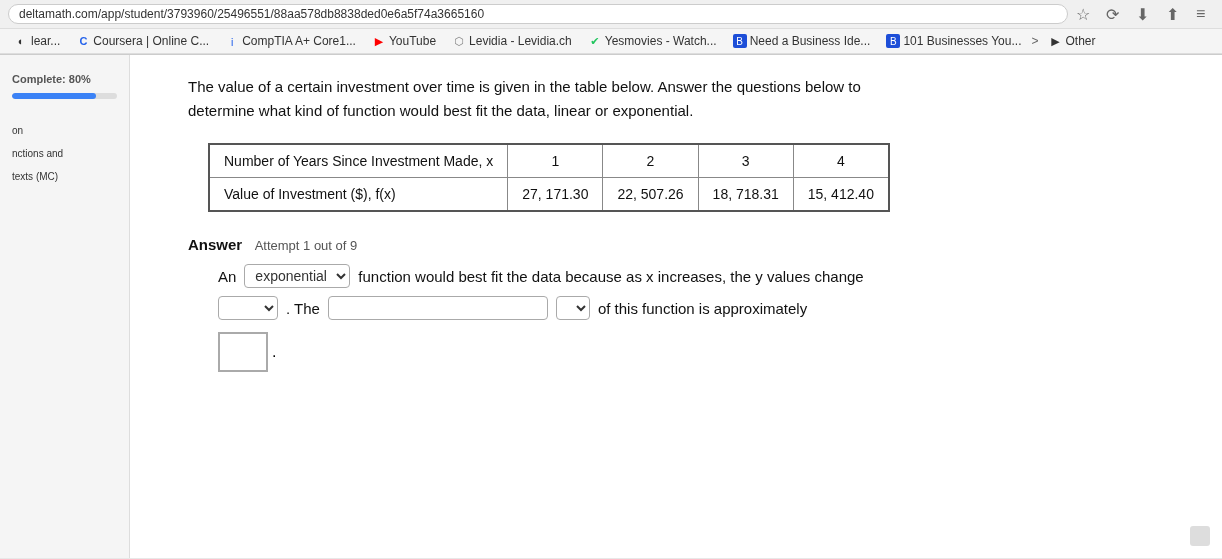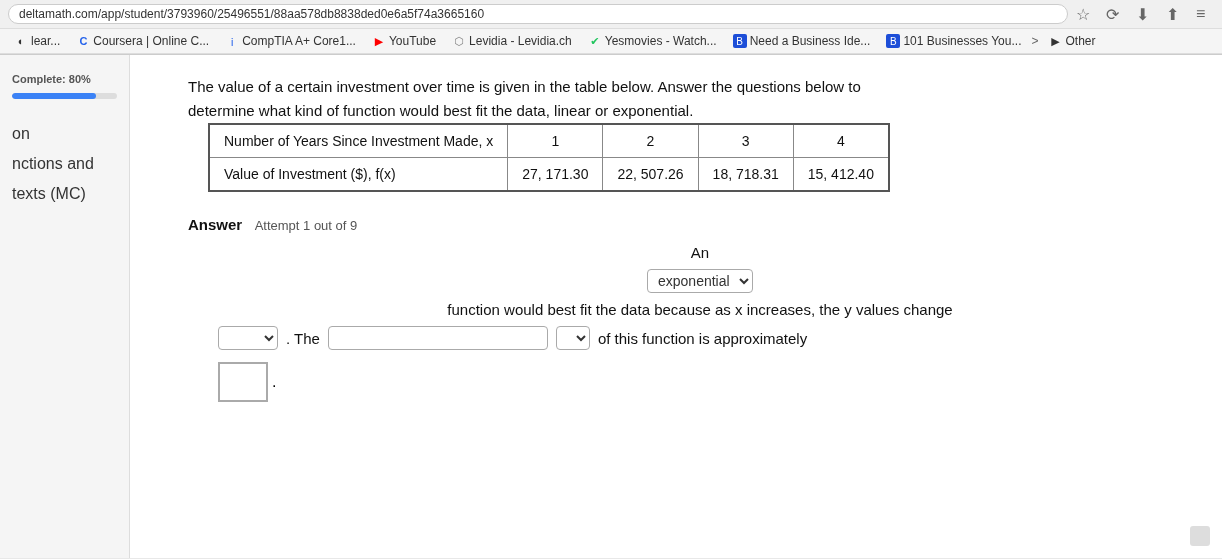--- a/index.html
+++ b/index.html
@@ -94,21 +94,21 @@
     .sidebar {
       width: 130px;
       background: #f5f5f5;
       border-right: 1px solid #ddd;
       padding: 10px 0;
       flex-shrink: 0;
     }
 
     .sidebar-item {
       padding: 6px 12px;
-      font-size: 16px;
+      font-size: 10px;
       color: #333;
       cursor: pointer;
     }
 
     .progress-label {
       padding: 8px 12px;
       font-size: 11px;
       color: #555;
       font-weight: bold;
     }
@@ -133,20 +133,21 @@
       padding: 20px 40px;
       background: white;
       overflow-y: auto;
       position: relative;
     }
 
     .problem-text {
       font-size: 15px;
       color: #111;
       line-height: 1.6;
+      margin-bottom: 20px;
       max-width: 700px;
     }
 
     
     .data-table {
       border-collapse: collapse;
       margin: 0 0 24px 20px;
       border: 2px solid #555;
     }
 
@@ -190,21 +191,20 @@
     }
 
     .answer-row {
       display: flex;
       align-items: center;
       gap: 8px;
       margin: 10px 0 0 30px;
       font-size: 15px;
       color: #111;
       flex-wrap: wrap;
-      flex-direction: column;
     }
 
     .dropdown-select {
       border: 1px solid #aaa;
       border-radius: 4px;
       padding: 2px 6px;
       font-size: 14px;
       background: white;
       cursor: pointer;
       color: #333;

